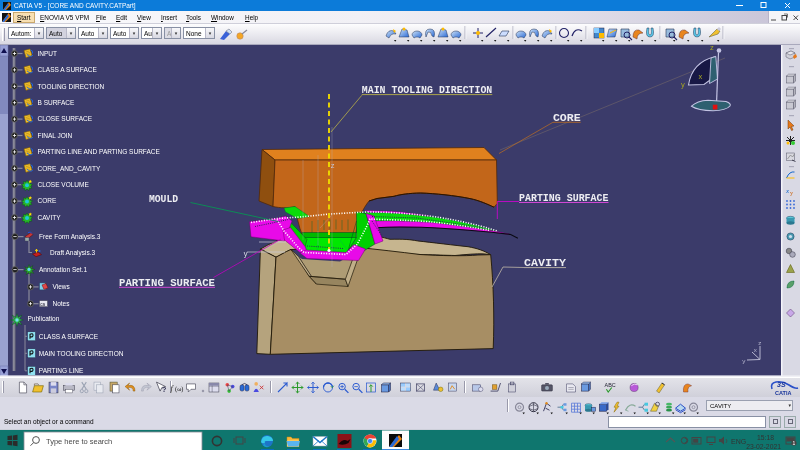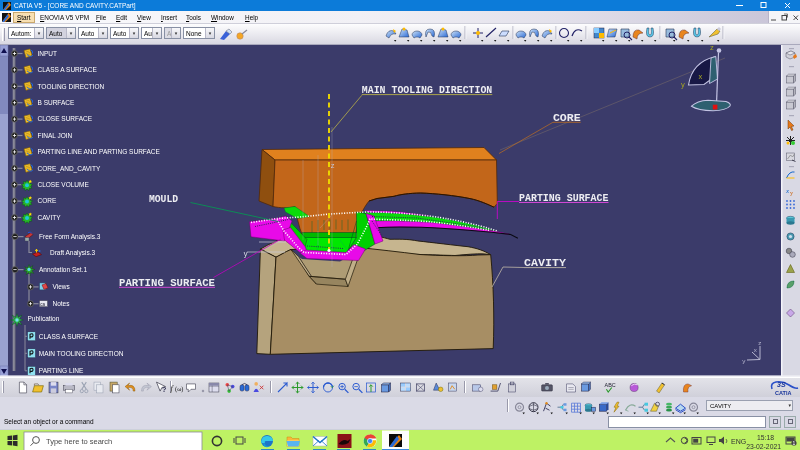--- a/index.html
+++ b/index.html
@@ -7,21 +7,21 @@
 #titlebar{left:0;top:0;width:800px;height:11px;background:#0C7BD9;color:#fff;font-size:6.5px;}
 #menubar{left:0;top:11px;width:800px;height:12.5px;background:linear-gradient(90deg,#FAFAFC 0%,#F1F0F5 45%,#E2E0EA 70%,#C9C5D8 97%);color:#000;font-size:6.4px;border-bottom:1px solid #cfcfda;}
 .mi{position:absolute;top:2.5px;}
 #topbar{left:0;top:23.5px;width:800px;height:21.5px;background:linear-gradient(#FDFDFE,#D9D8E2);border-bottom:1px solid #A9A9BC;}
 .combo{position:absolute;top:3px;height:12px;background:#fff;border:1px solid #8890A4;font-size:6.5px;color:#000;}
 .combo .tx{position:absolute;left:2px;top:2px;white-space:nowrap;overflow:hidden;}
 .combo .ar{position:absolute;right:0;top:0;width:9px;height:100%;background:linear-gradient(#f8f8fa,#d8d8e2);border-left:1px solid #b8b8c8;font-size:5px;color:#333;text-align:center;line-height:10px;}
 #rowA{left:0;top:377px;width:800px;height:19.5px;background:linear-gradient(#E3E3E9,#D0D0DA);border-top:1px solid #fff;}
 #rowB{left:0;top:396.5px;width:800px;height:18.5px;background:#DADAE6;}
 #rowC{left:0;top:415px;width:800px;height:13.5px;background:#DADAE6;font-size:6.5px;color:#000;}
-#taskbar{left:0;top:428.5px;width:800px;height:21.5px;background:#bef264;border-top:1px solid #cdd0da;}
+#taskbar{left:0;top:428.5px;width:800px;height:21.5px;background:#0f766e;border-top:1px solid #cdd0da;}
 </style></head>
 <body>
 <div id="root">
 
 <div class="a" id="titlebar">
  <svg class="a" style="left:3px;top:2px" width="8" height="8" viewBox="0 0 8 8">
         <rect width="8" height="8" fill="#111"></rect>
         <path d="M0,8 L6,0 L8,3 L3,8 Z" fill="#e8820c"></path>
         <path d="M0,8 L5,1 L6,3 L2,8 Z" fill="#2a6ad6"></path>
       </svg>

